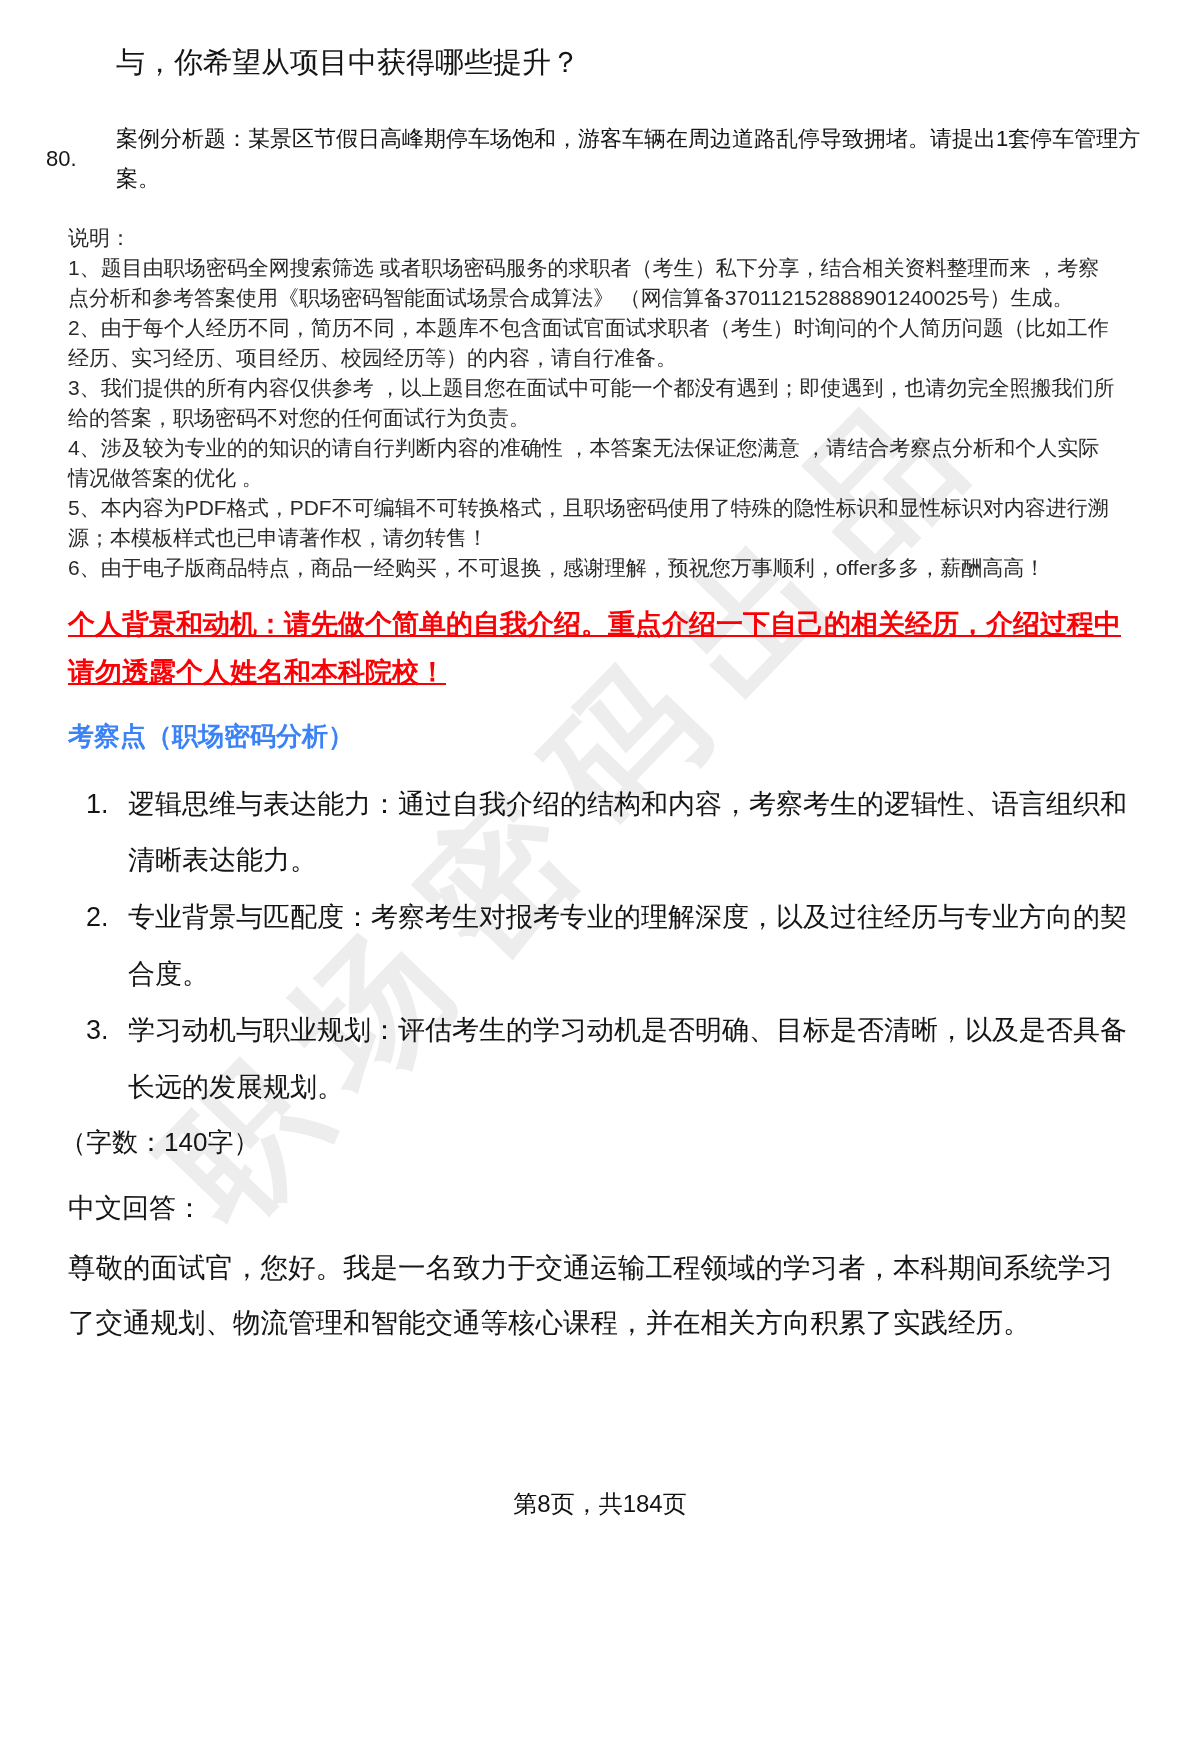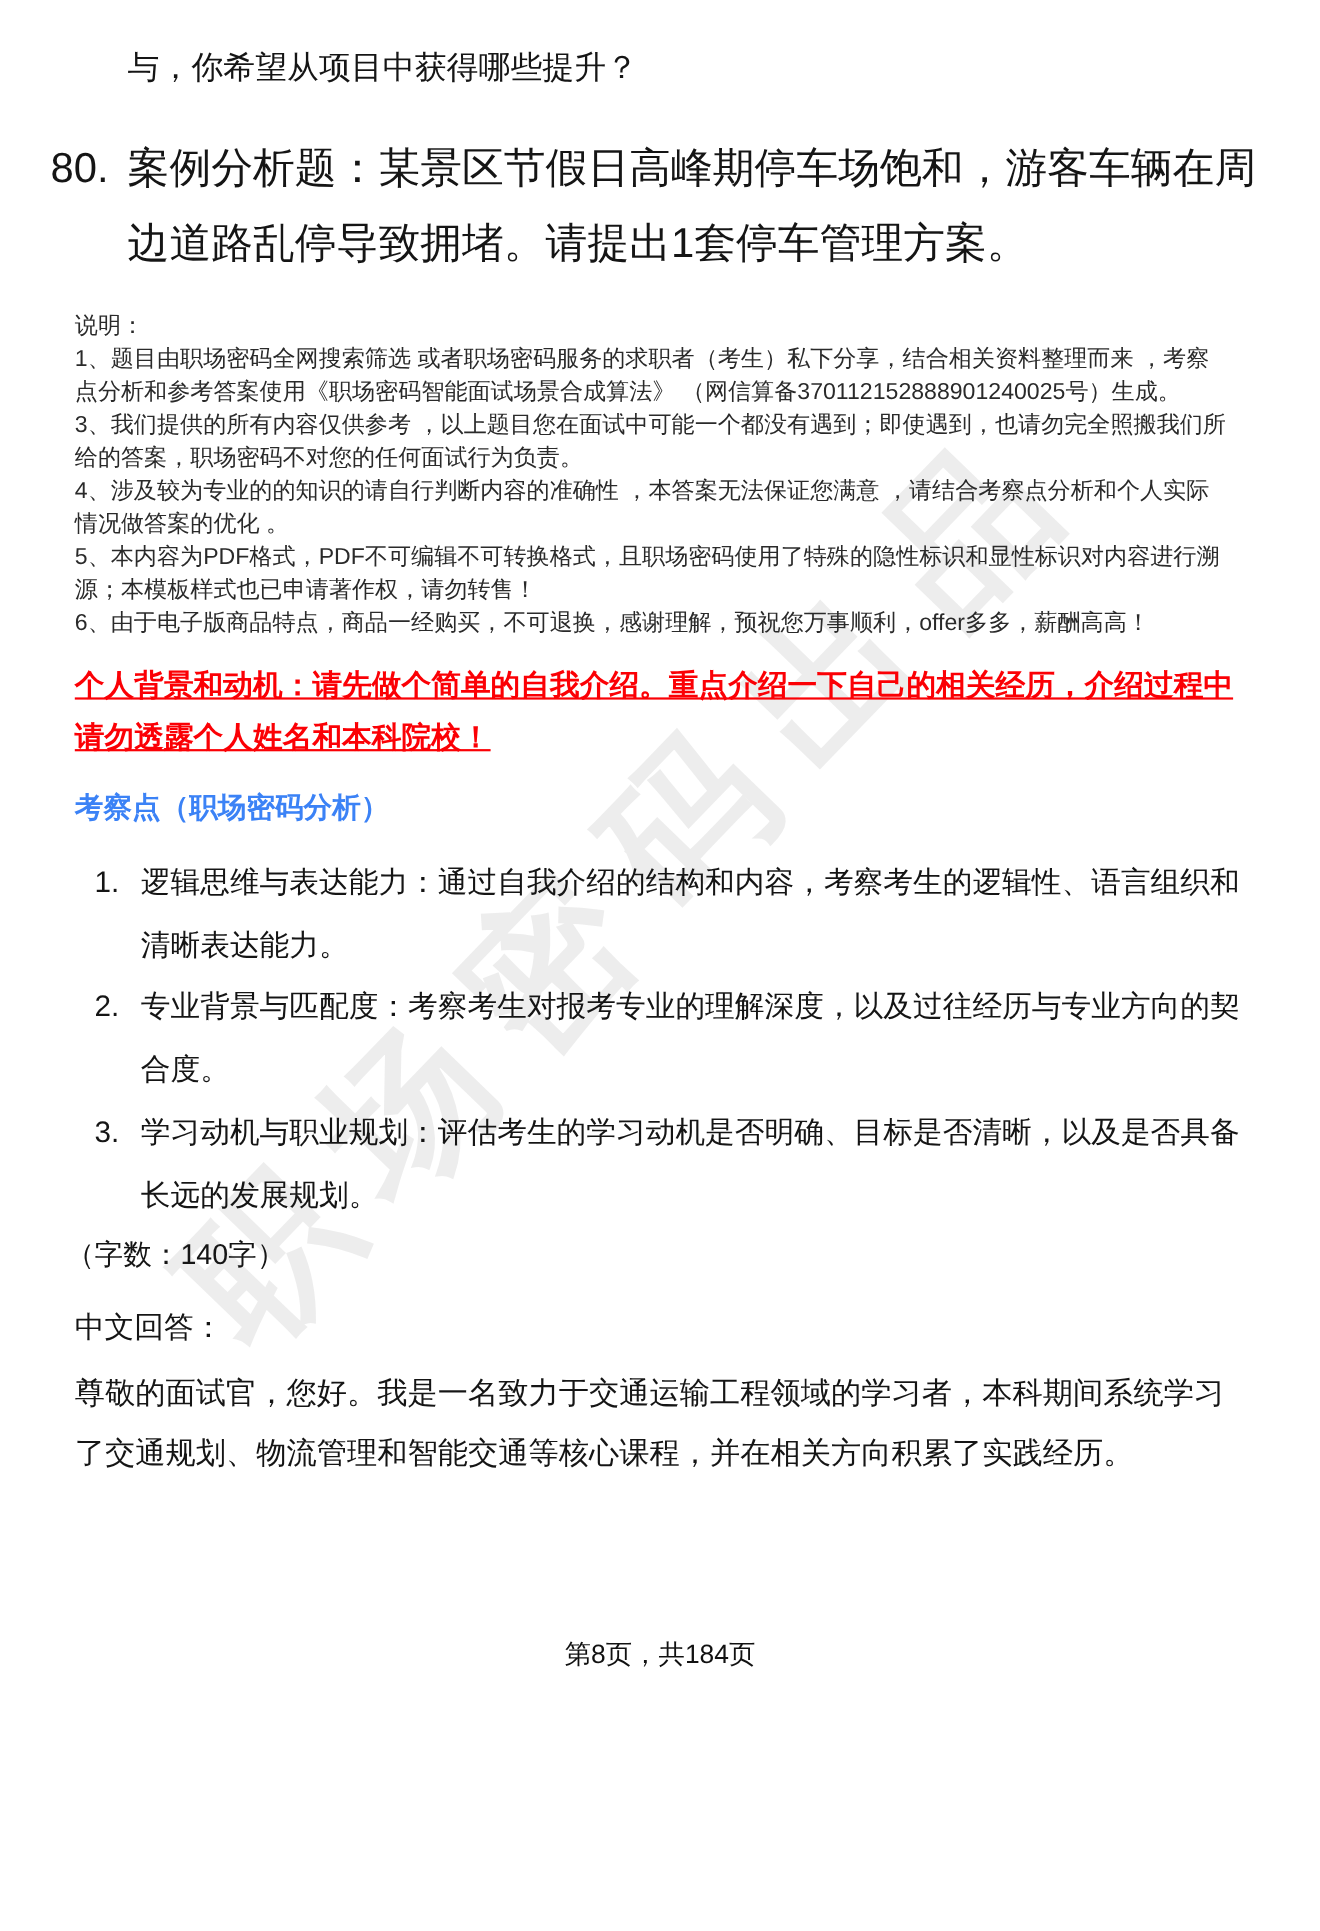--- a/index.html
+++ b/index.html
@@ -27,22 +27,23 @@
   .page { position: relative; z-index: 1; width: 100%; height: 100%; }
 
   .intro-tail {
     margin: 42px 60px 0 116px;
     font-size: 29px;
     line-height: 1.4;
   }
   .question {
     display: flex;
     margin: 36px 58px 0 46px;
-    font-size: 38px;
+    font-size: 22px;
     line-height: 1.83;
+    align-items: center;
   }
   .q-num { flex: none; width: 70px; }
   .q-text { flex: 1; }
 
   .notes {
     margin: 24px 84px 0 68px;
     font-size: 21px;
     line-height: 1.43;
     color: #2a2a2a;
   }
@@ -108,20 +109,21 @@
   <p class="intro-tail">与，你希望从项目中获得哪些提升？</p>
 
   <div class="question">
     <span class="q-num">80.</span>
     <span class="q-text">案例分析题：某景区节假日高峰期停车场饱和，游客车辆在周边道路乱停导致拥堵。请提出1套停车管理方案。</span>
   </div>
 
   <div class="notes">
     <p>说明：</p>
     <p>1、题目由职场密码全网搜索筛选 或者职场密码服务的求职者（考生）私下分享，结合相关资料整理而来 ，考察点分析和参考答案使用《职场密码智能面试场景合成算法》 （网信算备370112152888901240025号）生成。</p>
+    <p>2、由于每个人经历不同，简历不同，本题库不包含面试官面试求职者（考生）时询问的个人简历问题（比如工作经历、实习经历、项目经历、校园经历等）的内容，请自行准备。</p>
     <p>3、我们提供的所有内容仅供参考 ，以上题目您在面试中可能一个都没有遇到；即使遇到，也请勿完全照搬我们所给的答案，职场密码不对您的任何面试行为负责。</p>
     <p>4、涉及较为专业的的知识的请自行判断内容的准确性 ，本答案无法保证您满意 ，请结合考察点分析和个人实际情况做答案的优化 。</p>
     <p>5、本内容为PDF格式，PDF不可编辑不可转换格式，且职场密码使用了特殊的隐性标识和显性标识对内容进行溯源；本模板样式也已申请著作权，请勿转售！</p>
     <p>6、由于电子版商品特点，商品一经购买，不可退换，感谢理解，预祝您万事顺利，offer多多，薪酬高高！</p>
   </div>
 
   <p class="prompt">个人背景和动机：请先做个简单的自我介绍。重点介绍一下自己的相关经历，介绍过程中请勿透露个人姓名和本科院校！</p>
 
   <p class="analysis-title">考察点（职场密码分析）</p>
 

